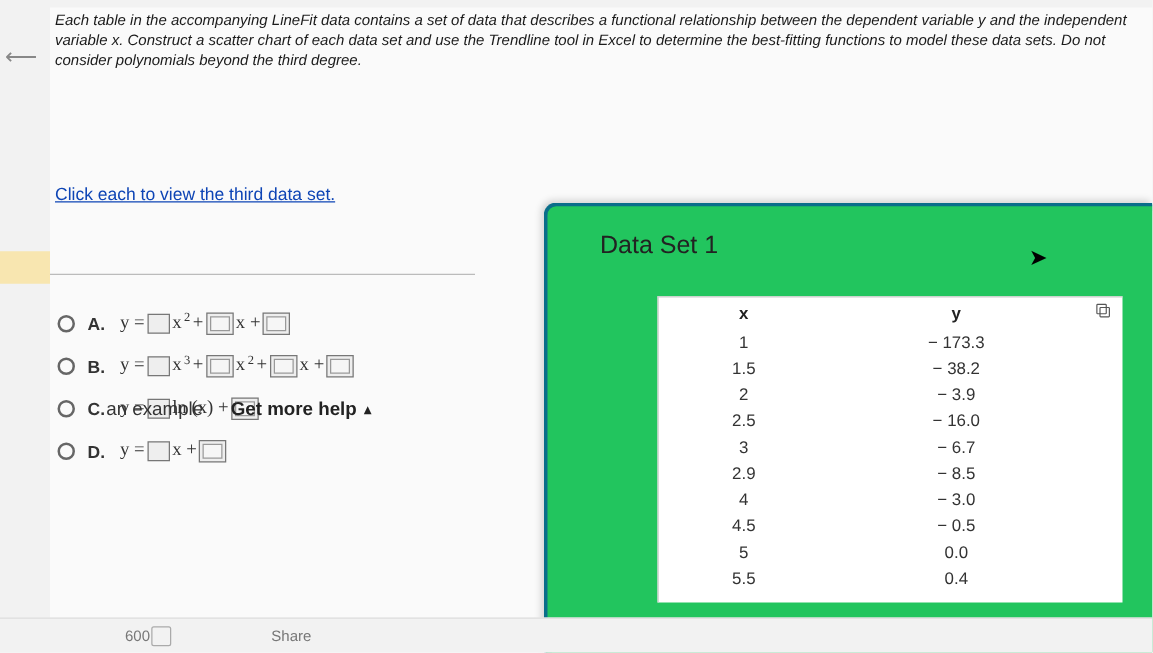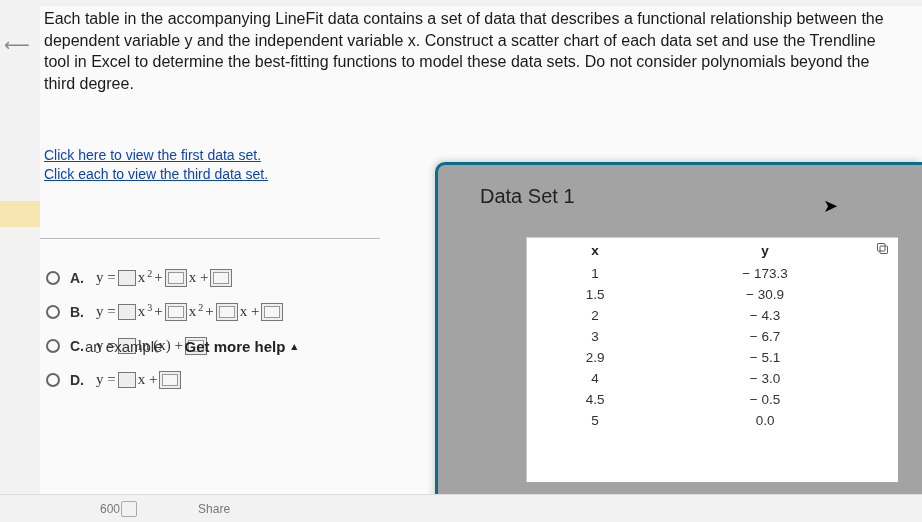--- a/index.html
+++ b/index.html
@@ -2,40 +2,40 @@
 <html><head>
 <meta charset="utf-8">
 <style>
   * { box-sizing: border-box; margin: 0; padding: 0; }
   html, body { width: 922px; height: 522px; font-family: Arial, Helvetica, sans-serif; background: #f2f2f2; overflow: hidden; }
   body { position: relative; color: #222; }
 
   .page { position: relative; width: 100%; height: 100%; }
   .main { position: absolute; left: 40px; top: 6px; right: 0; bottom: 0; background: #fafafa; }
 
-  .question { padding: 2px 18px 8px 4px; font-size: 16px; line-height: 1.35; color: #1a1a1a; }
+  .question { padding: 2px 18px 8px 4px; font-size: 12px; line-height: 1.35; color: #1a1a1a; font-style: italic; }
   .links { padding: 12px 4px 4px 4px; font-size: 14px; line-height: 1.35; }
   .links a { color: #0d44b5; text-decoration: underline; display: block; width: fit-content; }
 
   .leftcol { position: absolute; left: 0; top: 128px; width: 390px; }
   .leftstrip { position: absolute; left: -40px; top: 195px; width: 40px; height: 26px; background: #f8e6b0; }
 
   .divider { border: none; border-top: 1px solid #bbb; margin: 50px 0 22px 0; width: 340px; }
 
   .options { padding-left: 6px; font-size: 14px; color: #333; }
   .opt { display: flex; align-items: center; gap: 10px; height: 34px; }
   .radio { width: 14px; height: 14px; border: 2px solid #666; border-radius: 50%; flex: 0 0 14px; }
   .olabel { font-weight: 700; margin-right: 2px; }
   .eq { display: flex; align-items: center; gap: 2px; font-family: 'Times New Roman', serif; font-size: 15px; }
   .box { display: inline-block; border: 1px solid #777; background: #eee; min-width: 18px; height: 16px; vertical-align: middle; }
   .rbox { display: inline-flex; align-items: center; border: 1px solid #777; background: #eee; height: 18px; padding: 0 2px; }
   .rbox .inner { display: inline-block; border: 1px solid #999; background: #f6f6f6; width: 16px; height: 12px; }
   sup { font-size: 10px; position: relative; top: -4px; }
 
-  .popup { position: absolute; left: 395px; top: 156px; right: 0; bottom: 0; border: 3px solid #0a6e8a; border-right: none; border-bottom: none; border-top-left-radius: 10px; background: #a3a3a3; box-shadow: -2px -2px 6px rgba(0,0,0,.15); }
+  .popup { position: absolute; left: 395px; top: 156px; right: 0; bottom: 0; border: 3px solid #0a6e8a; border-right: none; border-bottom: none; border-top-left-radius: 10px; background: #22c55e; box-shadow: -2px -2px 6px rgba(0,0,0,.15); }
   .popup h2 { font-size: 20px; font-weight: 400; color: #222; padding: 20px 0 18px 42px; }
   .tablewrap { position: absolute; left: 88px; top: 72px; right: 24px; bottom: 40px; border: 1px solid #ccc; border-right: none; border-bottom: none; background: #fff; overflow: hidden; }
   table { width: 100%; border-collapse: collapse; font-size: 13.5px; color: #333; }
   td, th { padding: 3px 8px; text-align: center; }
   th { font-weight: 700; color: #222; border-bottom: 1px solid transparent; }
   .xcol { width: 40%; }
   .ycol { width: 60%; }
   .copycell { width: 28px; }
   .copy-icon svg { width: 15px; height: 15px; stroke: #555; fill: none; }
 
@@ -59,21 +59,20 @@
 <div class="page">
   <span class="arrow-left">⟵</span>
   <span class="edge-s">S</span>
 
   <div class="main">
 
     <p class="question">Each table in the accompanying LineFit data contains a set of data that describes a functional relationship between the dependent variable y and the independent variable x. Construct a scatter chart of each data set and use the Trendline tool in Excel to determine the best-fitting functions to model these data sets. Do not consider polynomials beyond the third degree.</p>
 
     <div class="leftcol">
       <div class="links">
-        <a href="#">Click here to view the first data set.</a>
         <a href="#">Click each to view the third data set.</a>
       </div>
 
       <hr class="divider">
 
       <div class="options">
 
         <div class="opt">
           <span class="radio"></span>
           <span class="olabel">A.</span>
@@ -176,65 +175,75 @@
             </tr>
           </thead>
           <tbody>
             <tr>
                 <td>1</td>
                 <td>− 173.3</td>
                 <td></td>
               </tr>
             <tr>
                 <td>1.5</td>
-                <td>− 30.9</td>
+                <td>− 38.2</td>
                 <td></td>
               </tr>
             <tr>
                 <td>2</td>
-                <td>− 4.3</td>
+                <td>− 3.9</td>
+                <td></td>
+              </tr>
+            <tr>
+                <td>2.5</td>
+                <td>− 16.0</td>
                 <td></td>
               </tr>
             <tr>
                 <td>3</td>
                 <td>− 6.7</td>
                 <td></td>
               </tr>
             <tr>
                 <td>2.9</td>
-                <td>− 5.1</td>
+                <td>− 8.5</td>
                 <td></td>
               </tr>
             <tr>
                 <td>4</td>
                 <td>− 3.0</td>
                 <td></td>
               </tr>
             <tr>
                 <td>4.5</td>
                 <td>− 0.5</td>
                 <td></td>
               </tr>
             <tr>
                 <td>5</td>
                 <td>0.0</td>
+                <td></td>
+              </tr>
+            <tr>
+                <td>5.5</td>
+                <td>0.4</td>
                 <td></td>
               </tr>
           </tbody>
         </table>
       </div>
     </div>
 
   </div>
 
   <span class="cursor">➤</span>
 
   <div class="notif">
     <span class="nbadge">R</span>
     <span>Red Alex  Amad has way more about him than Ellen</span>
   </div>
 
   <div class="bottombar">
     <span>600</span>
     <span class="bb-icon"></span>
-    <span style="margin-left:60px">Share</span>
+    <span style="margin-left:79px">Share</span>
   </div>
 </div>
 
 </body></html>

